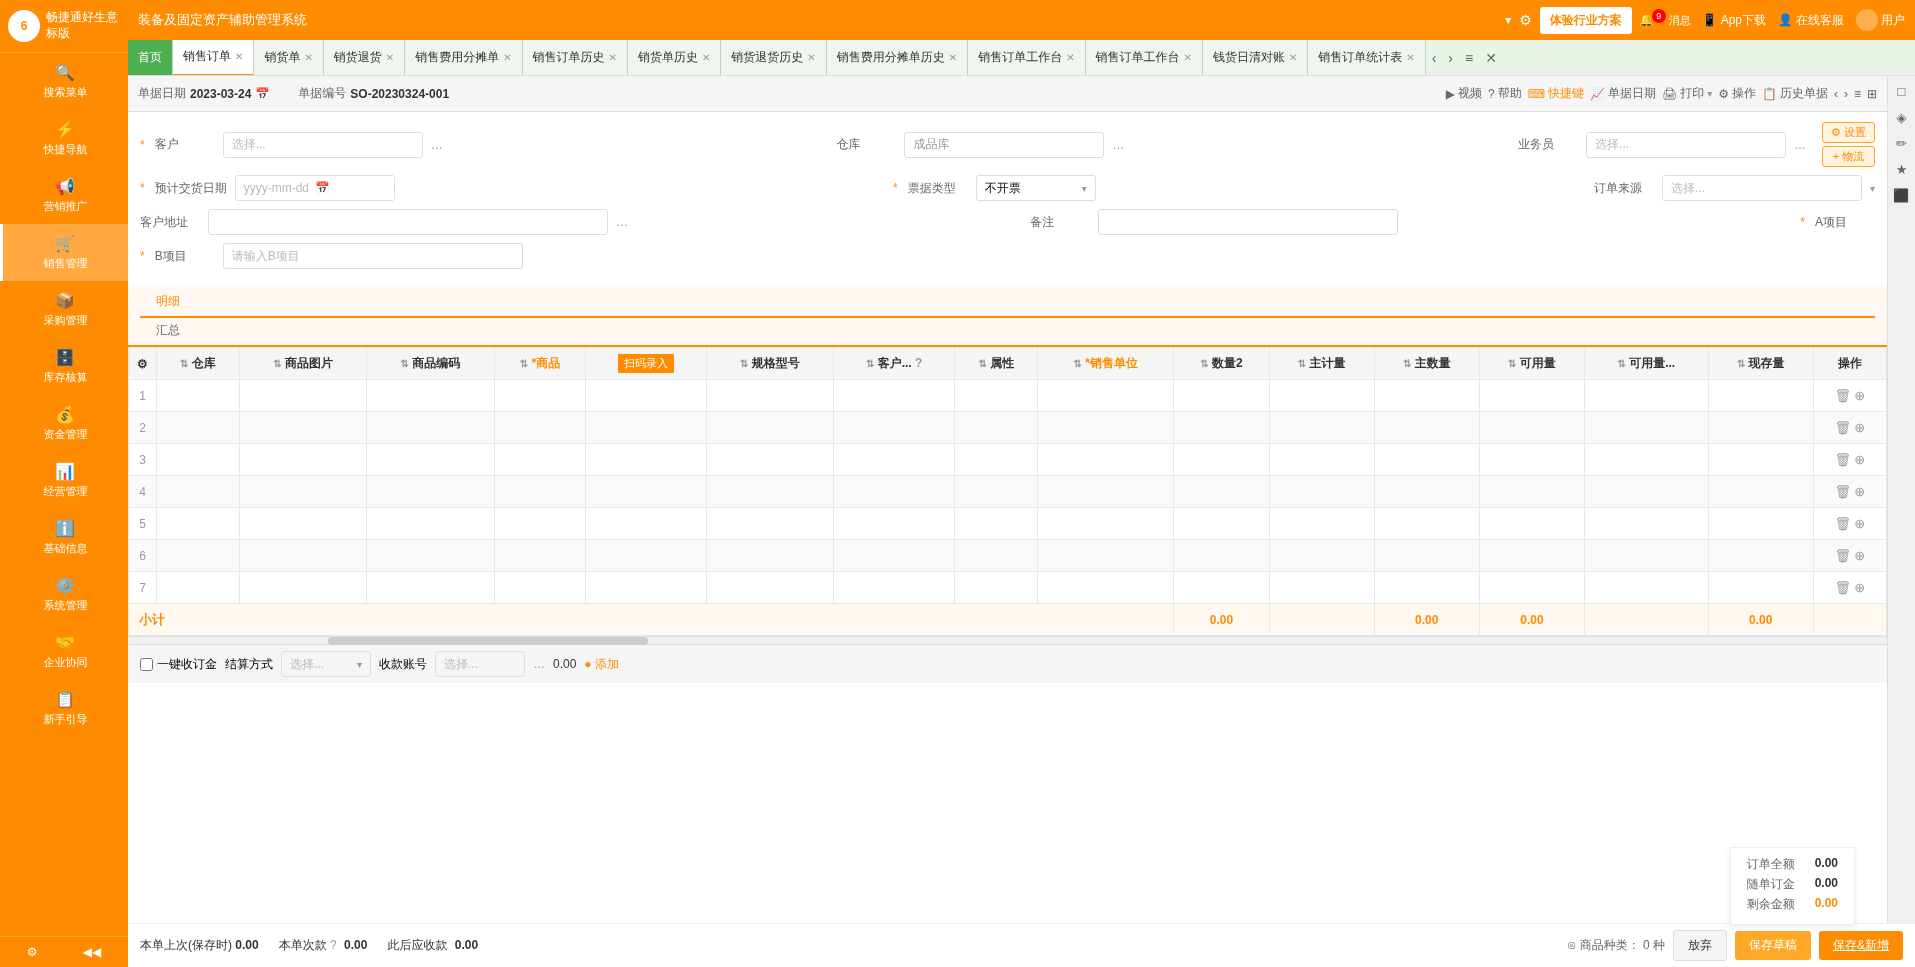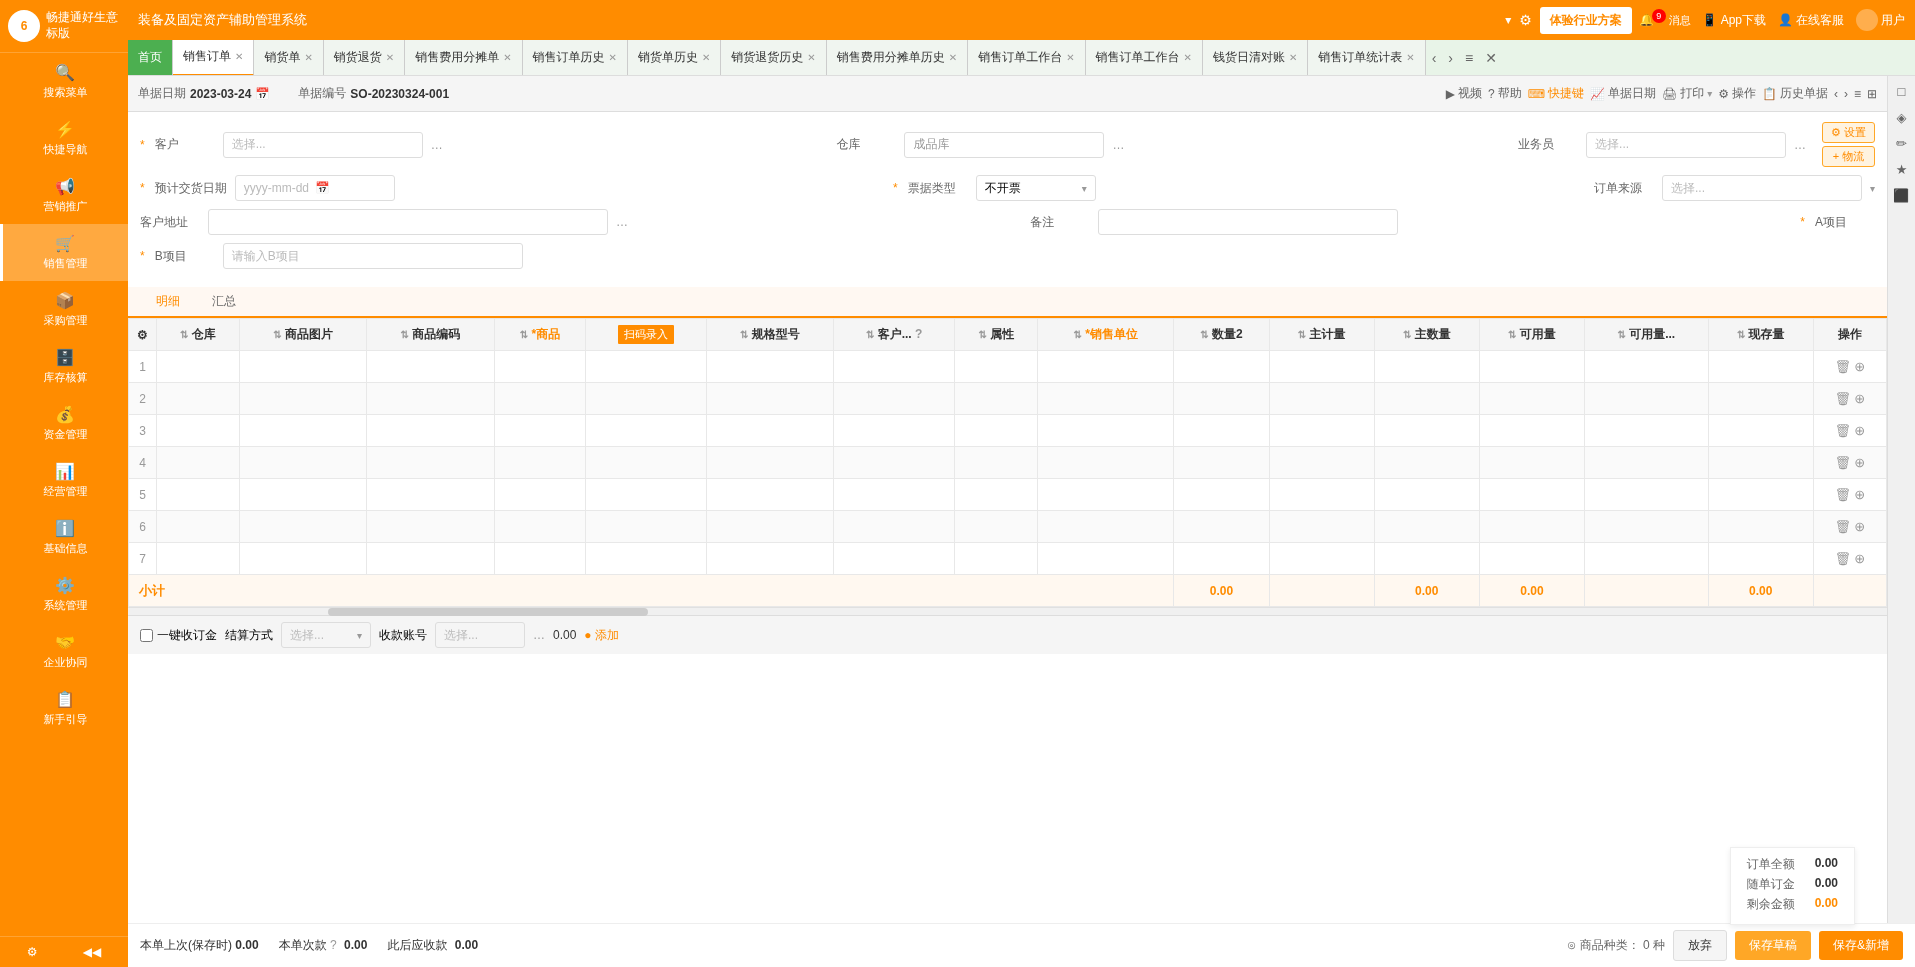--- a/index.html
+++ b/index.html
@@ -186,21 +186,21 @@
       padding: 3px 8px;
       min-width: 160px;
       height: 26px;
       display: flex;
       align-items: center;
       gap: 6px;
       cursor: pointer;
     }
 
     
-    .detail-tabs { display: flex; border-bottom: 2px solid #ff8c00; padding: 0 12px; background: #fff8f2; }
+    .detail-tabs { display: flex; border-bottom: 2px solid #ff8c00; padding: 0 12px; background: #fff8f2; flex-direction: column; }
     .detail-tab {
       padding: 6px 16px;
       cursor: pointer;
       color: #666;
       font-size: 13px;
     }
     .detail-tab.active { color: #ff8c00; border-bottom: 2px solid #ff8c00; margin-bottom: -2px; }
 
     
     .data-table { width: 100%; border-collapse: collapse; font-size: 12px; }
@@ -261,21 +261,21 @@
 
     
     .btn {
       border: none;
       padding: 6px 14px;
       border-radius: 3px;
       cursor: pointer;
       font-size: 12px;
     }
     .btn-default { background: #f5f5f5; border: 1px solid #ddd; color: #333; }
-    .btn-primary { background: #ff8c00; color: white; }
+    .btn-primary { background: #ff8c00; color: white; text-decoration: underline; }
     .btn-save { background: #ffa726; color: white; }
 
     
     .right-panel {
       width: 28px;
       background: #f0f0f0;
       border-left: 1px solid #ddd;
       display: flex;
       flex-direction: column;
       align-items: center;

